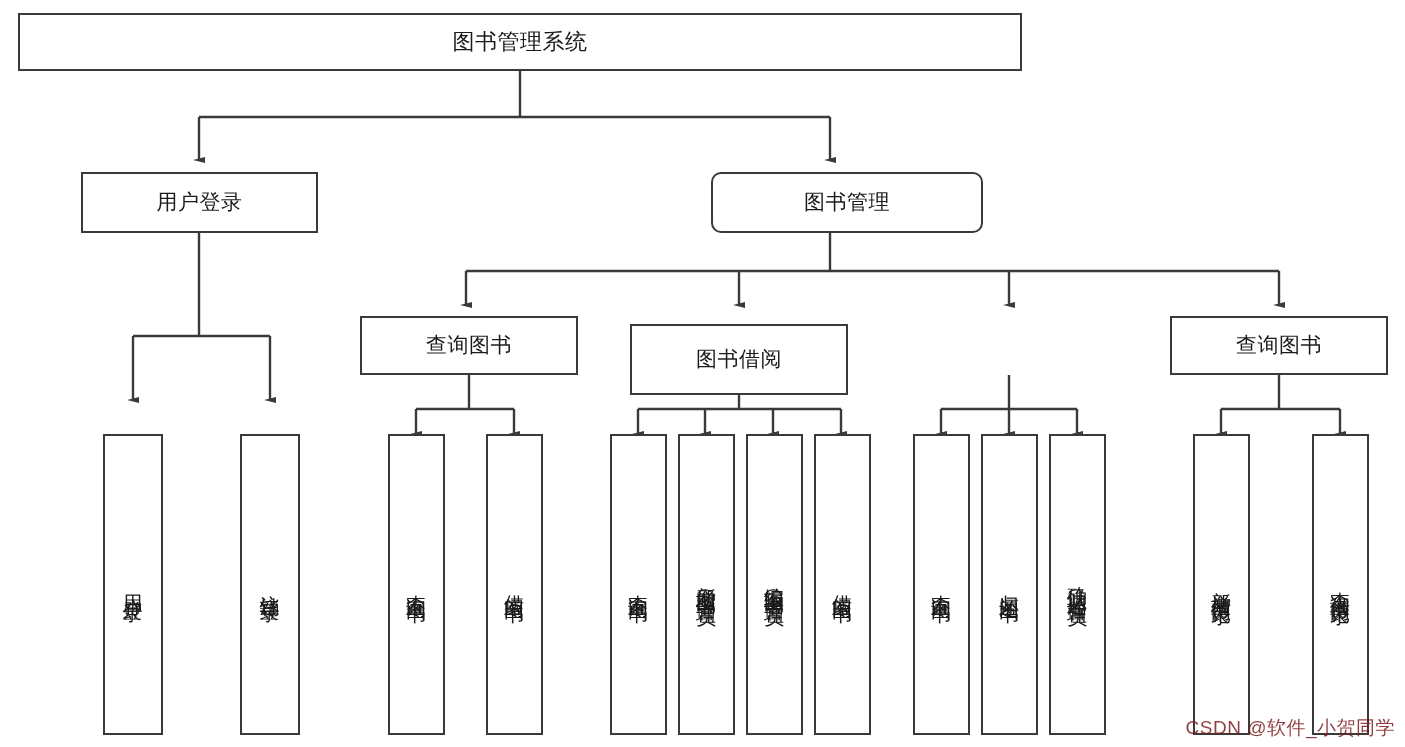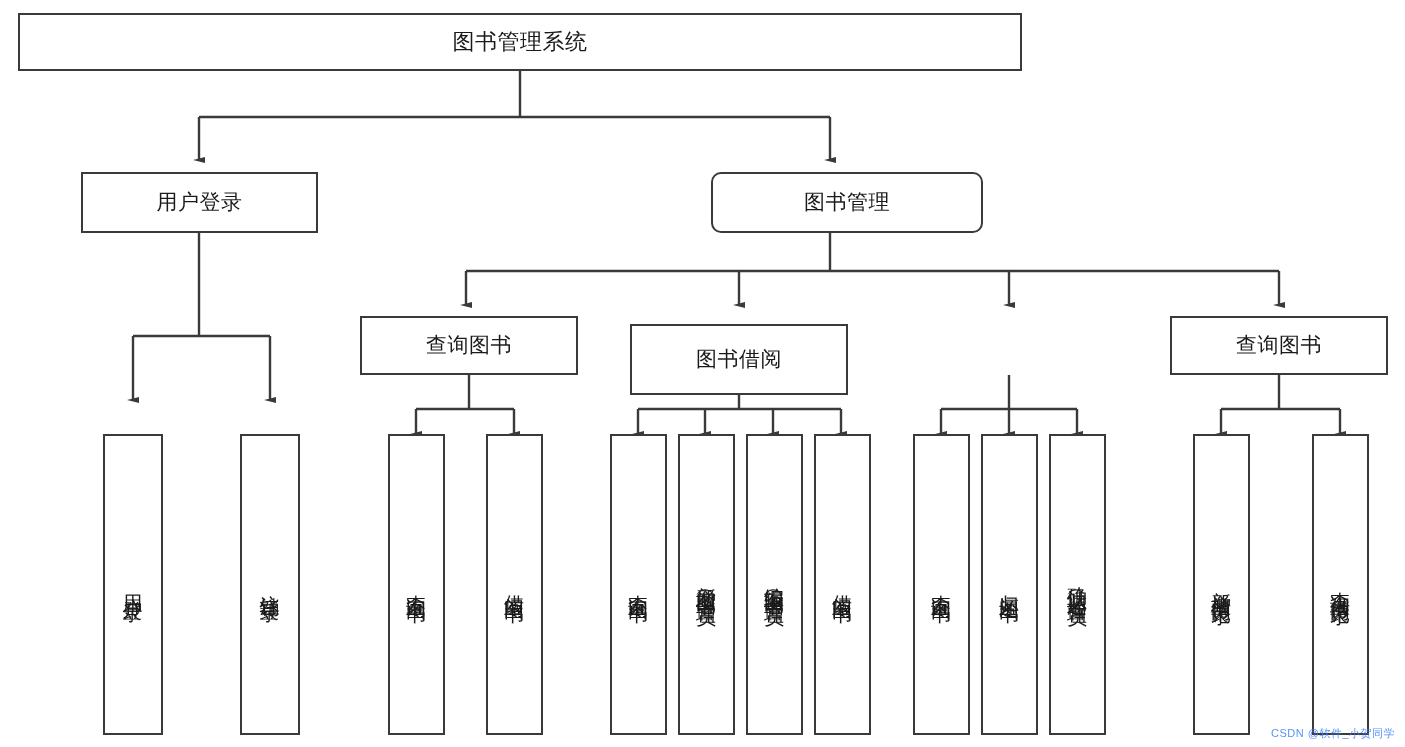--- a/index.html
+++ b/index.html
@@ -56,22 +56,22 @@
     font-size: 20px;
     letter-spacing: 3px;
     line-height: 1;
     max-height: 100%;
   }
   #root-node .node-label { font-size: 22px; }
   .watermark {
     position: absolute;
     right: 10px;
     bottom: 6px;
-    font-size: 11px;
-    color: #3b82f6;
+    font-size: 19px;
+    color: #7f1d1d;
     letter-spacing: 0.5px;
     white-space: nowrap;
     opacity: 0.85;
     margin-left: 24px;
   }
 </style>
 </head>
 <body>
 
 <div id="canvas">

